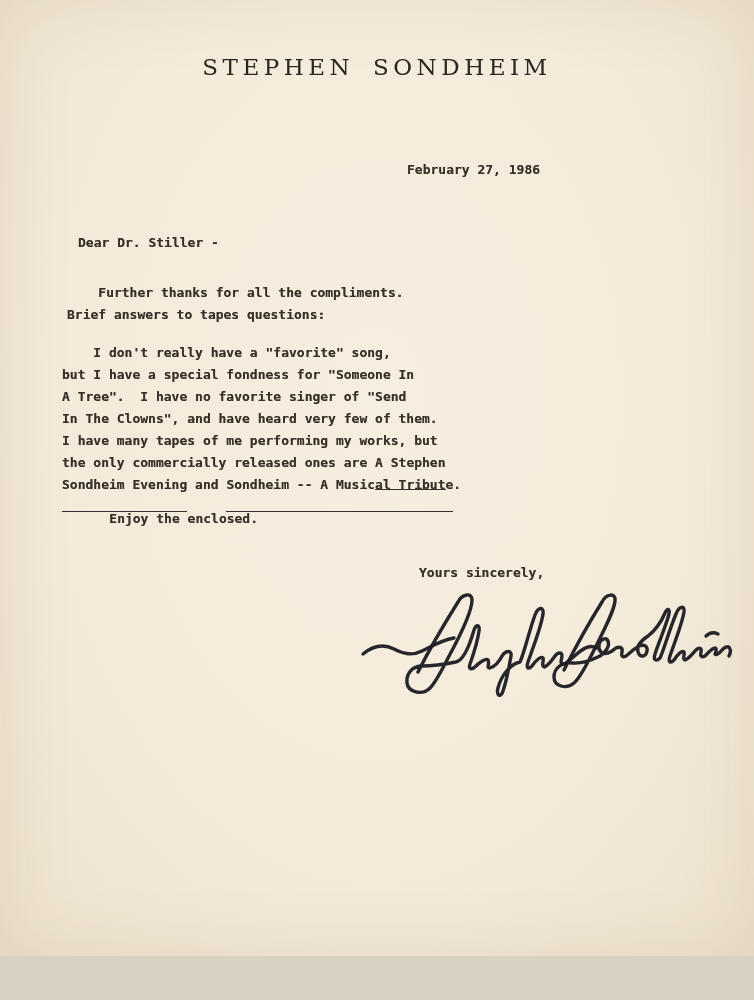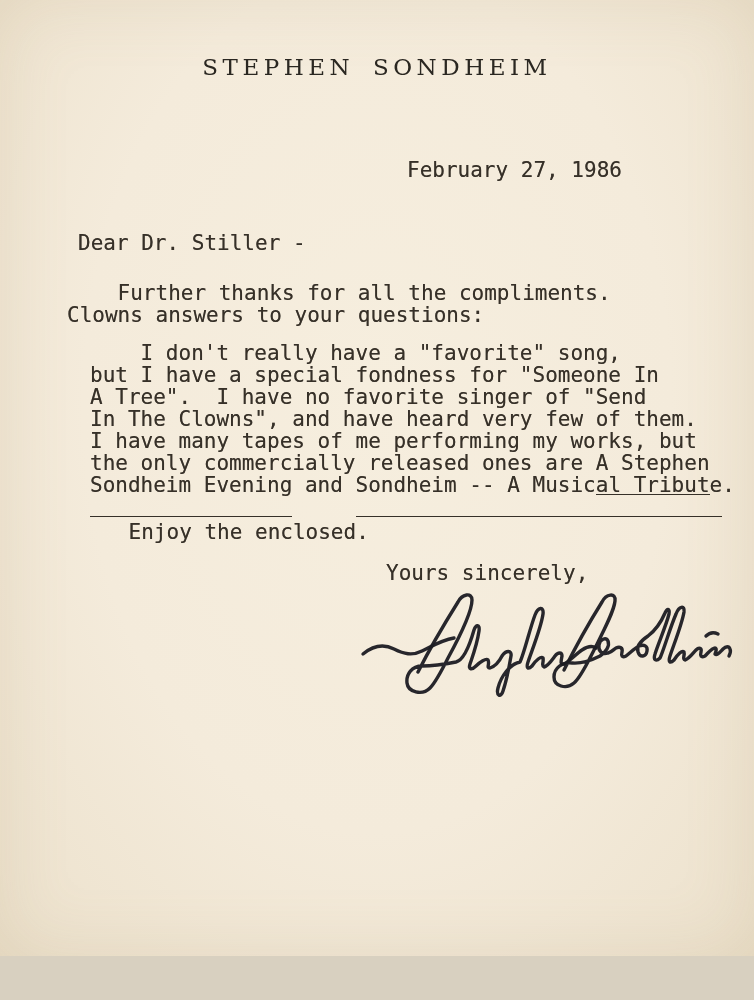--- a/index.html
+++ b/index.html
@@ -24,36 +24,37 @@
   .letterhead{
     left:0;right:0;top:54px;
     text-align:center;
     font-family:"DejaVu Serif","Liberation Serif",serif;
     font-size:23px;
     letter-spacing:4.5px;
     word-spacing:7px;
     color:var(--head-ink);
   }
   .typed{
-    font-size:21px;
+    font-size:13px;
     line-height:22px;
     white-space:pre;
     text-shadow:0 0 0.5px rgba(54,48,40,0.55);
+    font-weight:bold;
   }
   .line{white-space:pre;}
   .u{
     border-bottom:1.6px solid var(--ink);
     padding-bottom:19px;
   }
   .date-line{left:407px;top:159px;}
   .salutation{left:78px;top:232px;}
   .block-1{left:67px;top:282px;}
-  .block-2{left:90px;top:342px;}
-  .block-3{left:78px;top:521px;}
-  .closing{left:386px;top:562px;}
+  .block-2{left:62px;top:342px;}
+  .block-3{left:78px;top:508px;}
+  .closing{left:419px;top:562px;}
   .signature{
     left:360px;top:588px;
     width:378px;height:118px;
   }
   .signature svg{display:block;width:378px;height:118px;}
   .signature path{
     fill:none;
     stroke:var(--sig-ink);
     stroke-width:3.4;
     stroke-linecap:round;
@@ -65,21 +66,21 @@
 <body>
 
 <div id="paper">
 
   <div class="abs letterhead">STEPHEN SONDHEIM</div>
 
   <div class="abs typed date-line">February 27, 1986</div>
 
   <div class="abs typed salutation">Dear Dr. Stiller -</div>
 
-  <div class="abs typed block-1"><div class="line"><span>    Further thanks for all the compliments.</span></div><div class="line"><span>Clowns answers to your questions:</span></div></div>
+  <div class="abs typed block-1"><div class="line"><span>    Further thanks for all the compliments.</span></div><div class="line"><span>Brief answers to tapes questions:</span></div></div>
 
   <div class="abs typed block-2"><div class="line"><span>    I don't really have a "favorite" song,</span></div><div class="line"><span>but I have a special fondness for "Someone In</span></div><div class="line"><span>A Tree".  I have no favorite singer of "Send</span></div><div class="line"><span>In The Clowns", and have heard very few of them.</span></div><div class="line"><span>I have many tapes of me performing my works, but</span></div><div class="line"><span>the only commercially released ones are </span><span class="u">A Stephen</span></div><div class="line"><span class="u">Sondheim Evening</span><span> and </span><span class="u">Sondheim -- A Musical Tribute</span><span>.</span></div></div>
 
   <div class="abs typed block-3"><div class="line"><span>    Enjoy the enclosed.</span></div></div>
 
   <div class="abs typed closing">Yours sincerely,</div>
 
   <div class="abs signature" aria-label="Stephen Sondheim">
     <svg viewBox="0 0 378 118" xmlns="http://www.w3.org/2000/svg">
 

